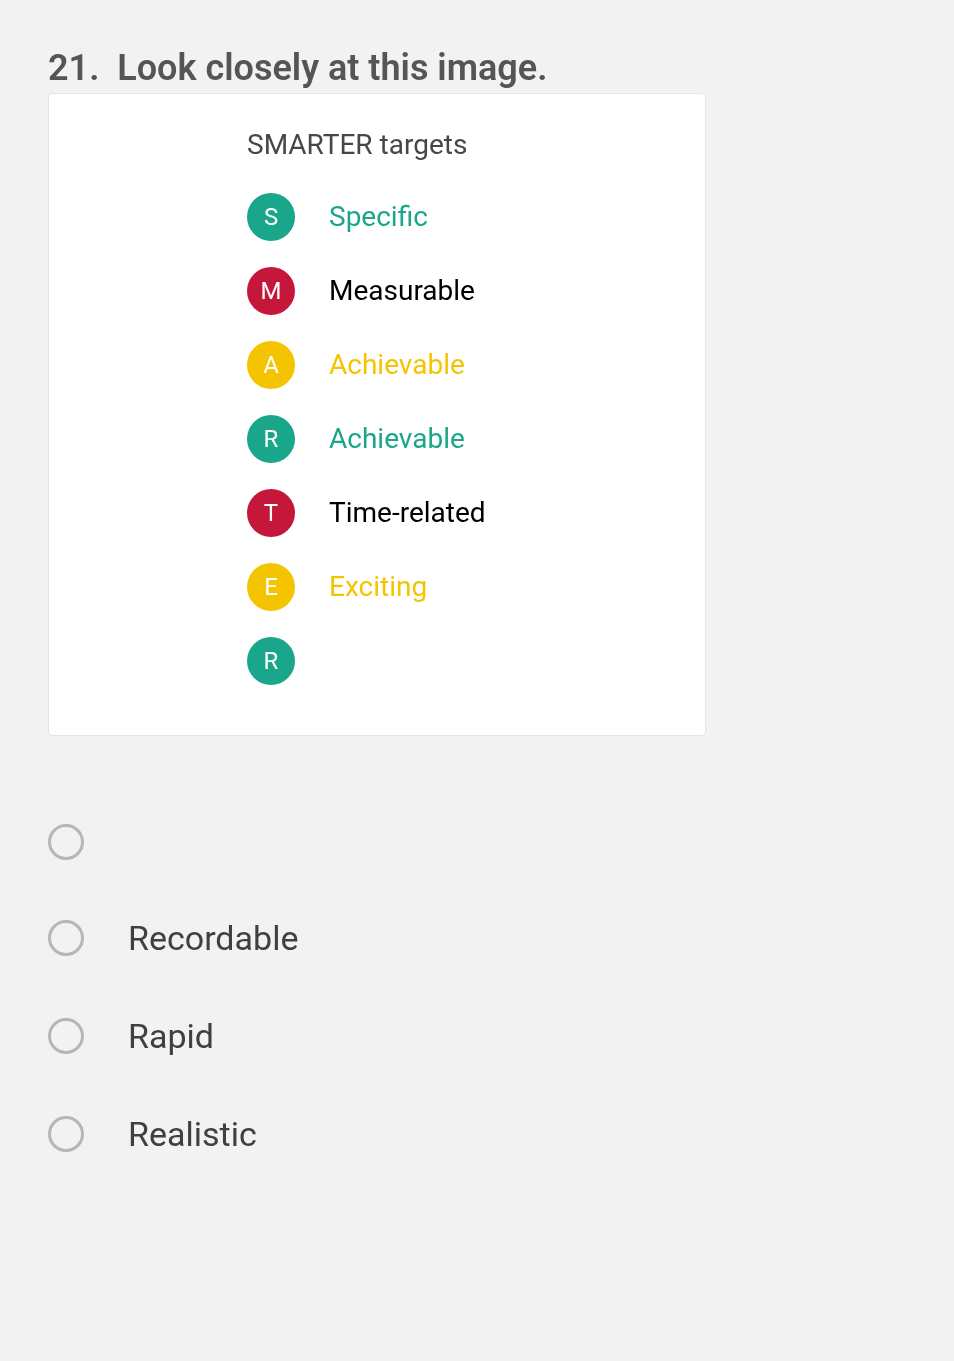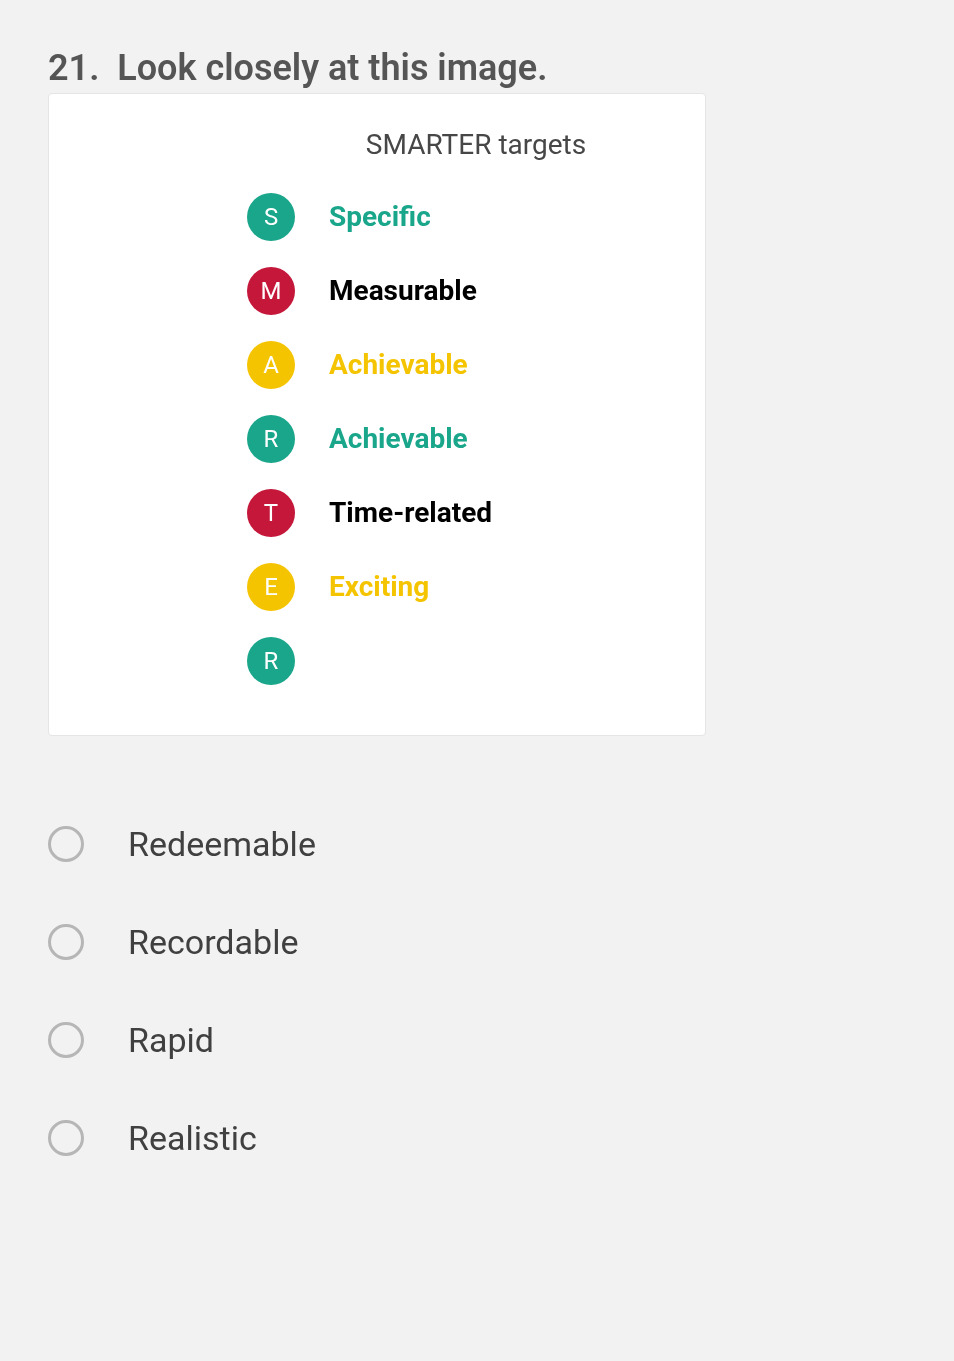--- a/index.html
+++ b/index.html
@@ -16,21 +16,20 @@
     font-weight: 600;
     line-height: 1.35;
   }
   .image-card {
     background: #ffffff;
     border: 1px solid #e5e5e5;
     border-radius: 4px;
     width: 658px;
     padding: 34px 0 50px 0;
     margin-bottom: 88px;
-    text-align: center;
   }
   .card-inner {
     padding-left: 198px;
   }
   .card-title {
     font-size: 28px;
     color: #474747;
     font-weight: 400;
     margin-bottom: 32px;
   }
@@ -51,21 +50,21 @@
     font-size: 24px;
     font-weight: 400;
     flex-shrink: 0;
   }
   .c-teal { background: #1aa68b; }
   .c-red { background: #c4173a; }
   .c-yellow { background: #f5c400; }
   .row-label {
     font-size: 28px;
     margin-left: 34px;
-    font-weight: 700;
+    font-weight: 400;
   }
   .t-teal { color: #1aa68b; }
   .t-red { color: #000000; }
   .t-yellow { color: #f5c400; }
   .options {
     display: flex;
     flex-direction: column;
     gap: 58px;
     padding-top: 0;
   }
@@ -127,21 +126,20 @@
         <div class="row">
           <div class="circle c-teal">R</div>
         </div>
       </div>
   </div>
 </div>
 
 <div class="options" id="options-container">
     <div class="option">
       <div class="radio-outer"></div>
-      <div class="option-label">Redeemable</div>
     </div>
     <div class="option">
       <div class="radio-outer"></div>
       <div class="option-label">Recordable</div>
     </div>
     <div class="option">
       <div class="radio-outer"></div>
       <div class="option-label">Rapid</div>
     </div>
     <div class="option">

